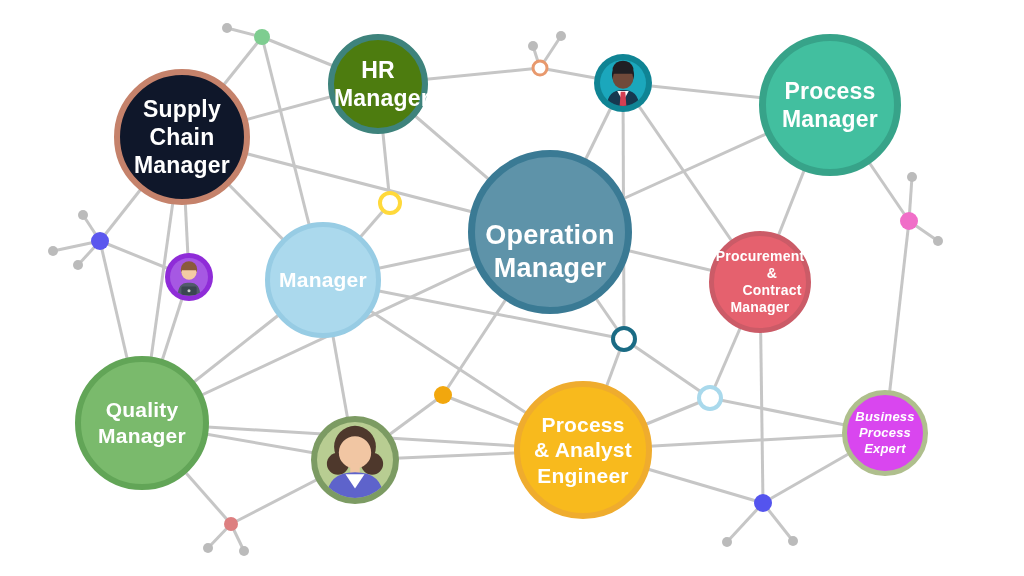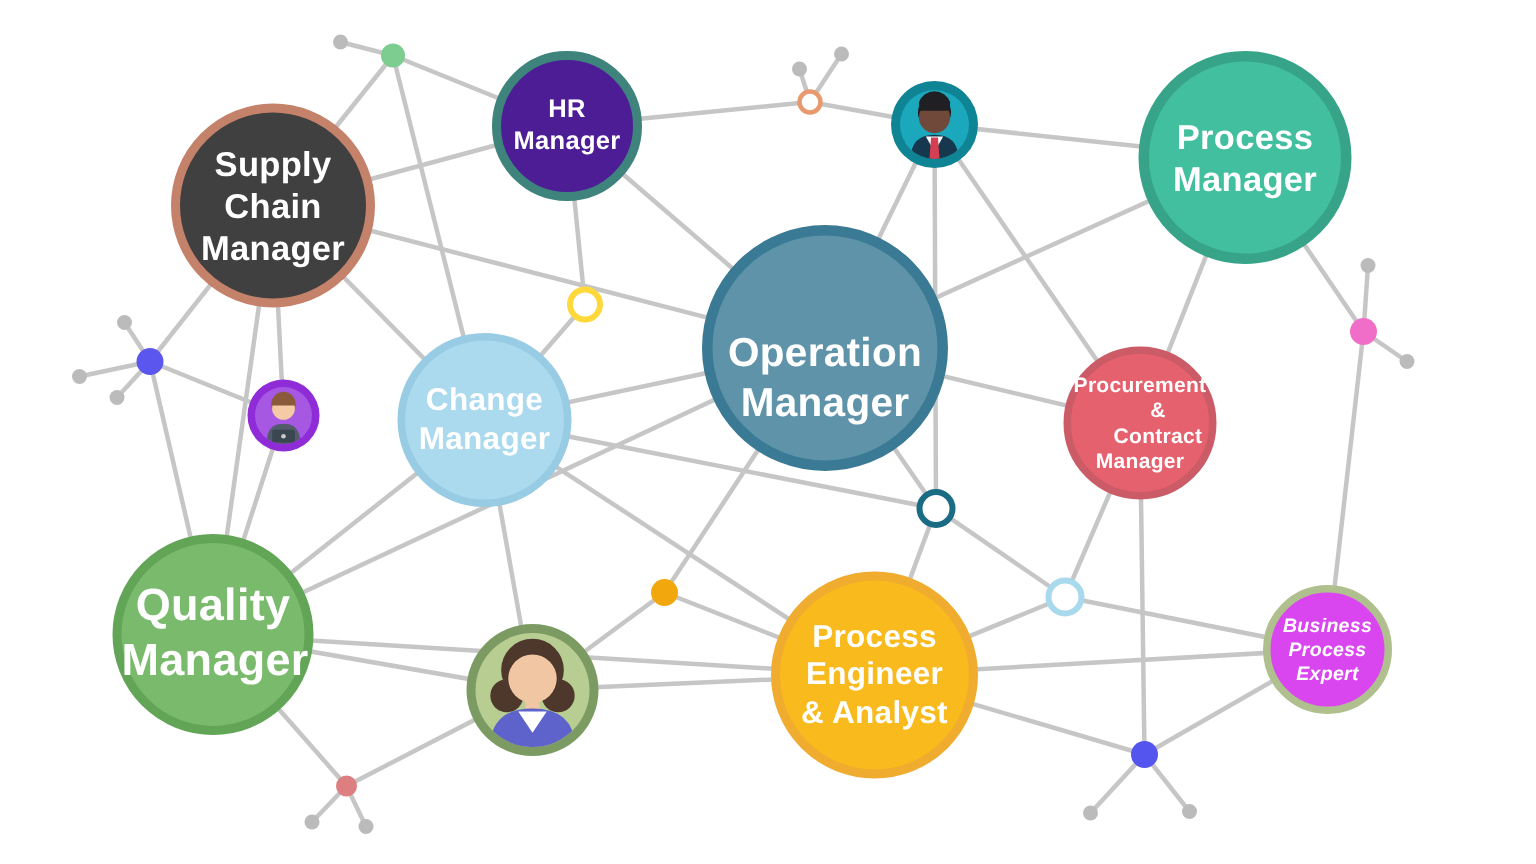--- a/index.html
+++ b/index.html
@@ -147,69 +147,68 @@
           <circle cx="-9" cy="2" r="5.8" fill="#4E382C" transform="scale(1.9)"></circle>
           <circle cx="9" cy="2" r="5.8" fill="#4E382C" transform="scale(1.9)"></circle>
           <circle cx="0" cy="-4" r="8.5" fill="#F1C6A3" transform="scale(1.9)"></circle>
           <rect x="-2.5" y="2" width="5" height="5" fill="#F1C6A3" transform="scale(1.9)"></rect>
           <path d="M -15 21 Q -15 6.5 0 6.5 Q 15 6.5 15 21 Z" fill="#5E63CB" transform="scale(1.9)"></path>
           <polygon points="-5,7.5 5,7.5 0,15" fill="#FFFFFF" transform="scale(1.9)"></polygon>
         </g>
       </g>
     </svg>
   <div id="nodes-layer">
-      <div class="role-node" style="left: 114px; top: 69px; width: 136px; height: 136px; background: #404040; border: 6px solid rgb(197, 130, 107); font-size: 23px;">
+      <div class="role-node" style="left: 114px; top: 69px; width: 136px; height: 136px; background: #0f172a; border: 6px solid rgb(197, 130, 107); font-size: 23px;">
         <span class="lbl">
           <span style="display: block;">Supply</span>
           <span style="display: block;">Chain</span>
           <span style="display: block;">Manager</span>
         </span>
       </div>
-      <div class="role-node" style="left: 328px; top: 34px; width: 100px; height: 100px; background: #4c1d95; border: 6px solid rgb(62, 131, 124); font-size: 17px;">
+      <div class="role-node" style="left: 328px; top: 34px; width: 100px; height: 100px; background: #4d7c0f; border: 6px solid rgb(62, 131, 124); font-size: 23px;">
         <span class="lbl">
           <span style="display: block;">HR</span>
           <span style="display: block;">Manager</span>
         </span>
       </div>
       <div class="role-node" style="left: 759px; top: 34px; width: 142px; height: 142px; background: rgb(66, 191, 159); border: 7px solid rgb(55, 163, 137); font-size: 23px;">
         <span class="lbl">
           <span style="display: block;">Process</span>
           <span style="display: block;">Manager</span>
         </span>
       </div>
       <div class="role-node" style="left: 468px; top: 150px; width: 164px; height: 164px; background: rgb(94, 147, 169); border: 7px solid rgb(58, 122, 148); font-size: 27px;">
         <span class="lbl">
           <span style="display: block; margin-top: 40px;">Operation</span>
           <span style="display: block;">Manager</span>
         </span>
       </div>
       <div class="role-node" style="left: 265px; top: 222px; width: 116px; height: 116px; background: rgb(171, 217, 237); border: 5px solid rgb(151, 204, 228); font-size: 21px;">
         <span class="lbl">
-          <span style="display: block;">Change</span>
           <span style="display: block;">Manager</span>
         </span>
       </div>
       <div class="role-node" style="left: 709px; top: 231px; width: 102px; height: 102px; background: rgb(229, 97, 110); border: 5px solid rgb(203, 91, 103); font-size: 14px; justify-content: center;">
         <span class="lbl">
           <span style="display: block;">Procurement</span>
           <span style="display: block; margin-left: 24px;">&amp; Contract</span>
           <span style="display: block;">Manager</span>
         </span>
       </div>
-      <div class="role-node" style="left: 75px; top: 356px; width: 134px; height: 134px; background: rgb(122, 186, 108); border: 6px solid rgb(98, 165, 87); font-size: 30px;">
+      <div class="role-node" style="left: 75px; top: 356px; width: 134px; height: 134px; background: rgb(122, 186, 108); border: 6px solid rgb(98, 165, 87); font-size: 21px;">
         <span class="lbl">
           <span style="display: block;">Quality</span>
           <span style="display: block;">Manager</span>
         </span>
       </div>
       <div class="role-node" style="left: 514px; top: 381px; width: 138px; height: 138px; background: rgb(248, 186, 29); border: 6px solid rgb(239, 172, 46); font-size: 21px;">
         <span class="lbl">
           <span style="display: block;">Process</span>
+          <span style="display: block;">&amp; Analyst</span>
           <span style="display: block;">Engineer</span>
-          <span style="display: block;">&amp; Analyst</span>
         </span>
       </div>
       <div class="role-node" style="left: 842px; top: 390px; width: 86px; height: 86px; background: #d946ef; border: 5px solid rgb(175, 191, 141); font-size: 13px; font-style: italic;">
         <span class="lbl">
           <span style="display: block;">Business</span>
           <span style="display: block;">Process</span>
           <span style="display: block;">Expert</span>
         </span>
       </div>
     </div>

